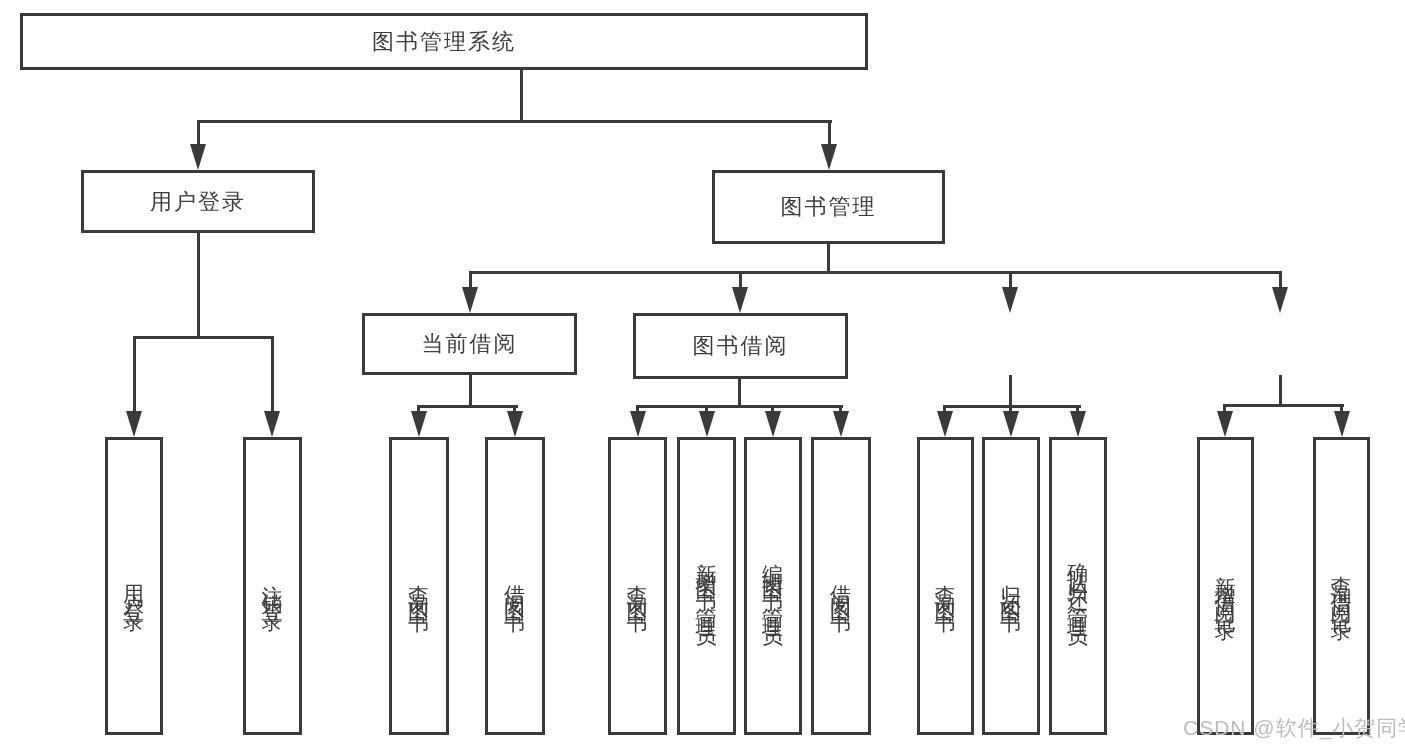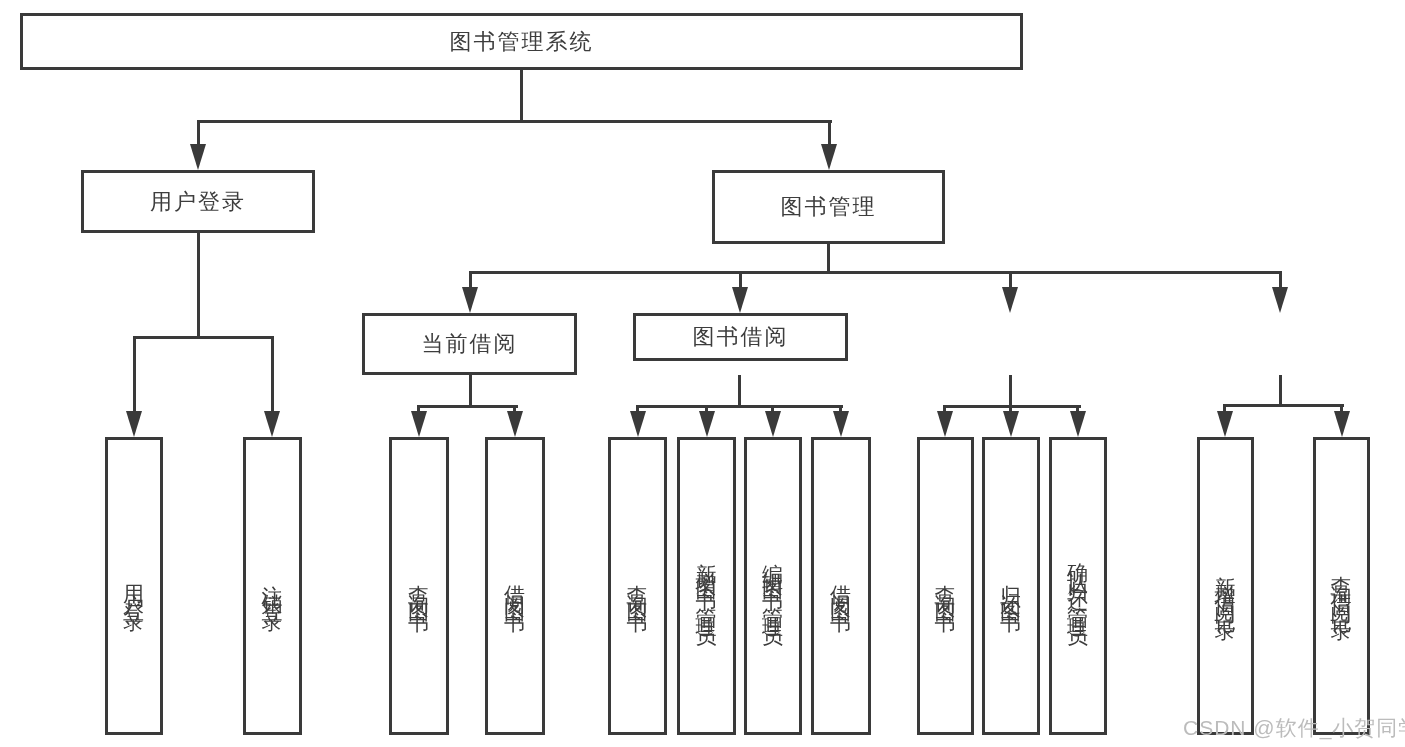--- a/index.html
+++ b/index.html
@@ -123,35 +123,35 @@
     <div class="arrow" style="left:1070px;top:411px"></div>
 
     <div class="vline" style="left:1279px;top:375px;height:31px"></div>
     <div class="hline" style="left:1223px;top:404px;width:121px"></div>
     <div class="vline" style="left:1223px;top:404px;height:11px"></div>
     <div class="vline" style="left:1340px;top:404px;height:11px"></div>
     <div class="arrow" style="left:1217px;top:411px"></div>
     <div class="arrow" style="left:1334px;top:411px"></div>
   </div>
 
-  <div class="box hbox" style="left:20px;top:13px;width:1003px;height:57px">
+  <div class="box hbox" style="left:20px;top:13px;width:848px;height:57px">
     <span class="lbl">图书管理系统</span>
   </div>
 
   <div class="box hbox" style="left:81px;top:170px;width:234px;height:63px">
     <span class="lbl">用户登录</span>
   </div>
   <div class="box hbox" style="left:712px;top:170px;width:233px;height:74px">
     <span class="lbl">图书管理</span>
   </div>
 
   <div class="box hbox" style="left:362px;top:313px;width:215px;height:62px">
     <span class="lbl">当前借阅</span>
   </div>
-  <div class="box hbox" style="left:633px;top:313px;width:215px;height:48px">
+  <div class="box hbox" style="left:633px;top:313px;width:215px;height:66px">
     <span class="lbl">图书借阅</span>
   </div>
 
   <div class="box vbox" style="left:105px;top:437px;width:58px;height:298px">
     <span class="lbl">用户登录</span>
   </div>
   <div class="box vbox" style="left:243px;top:437px;width:59px;height:298px">
     <span class="lbl">注销登录</span>
   </div>
 

